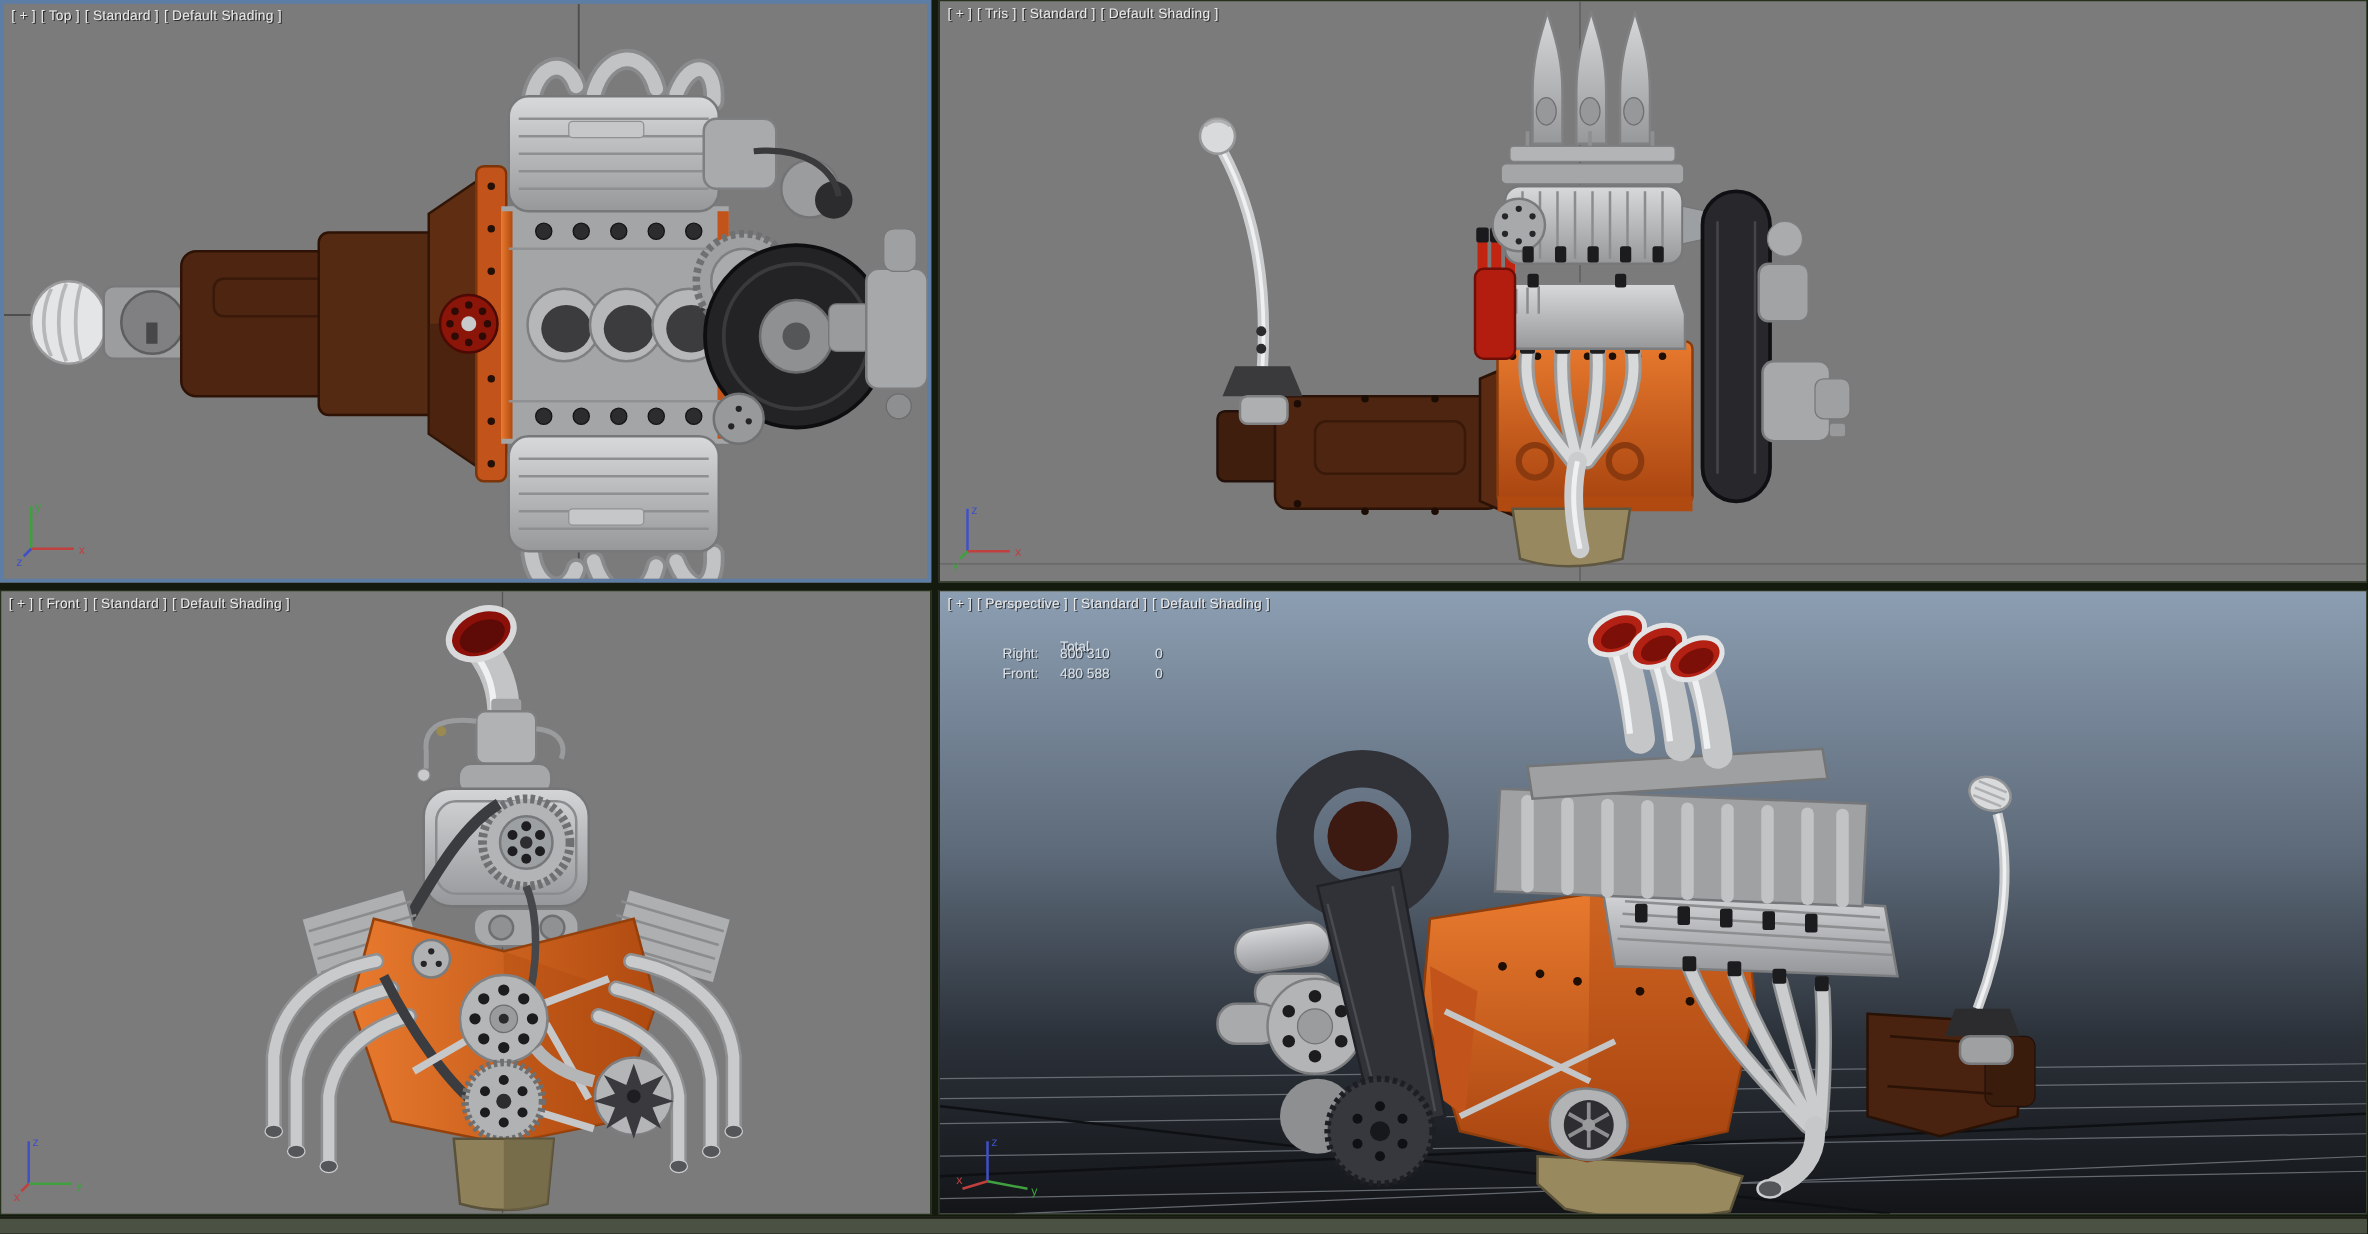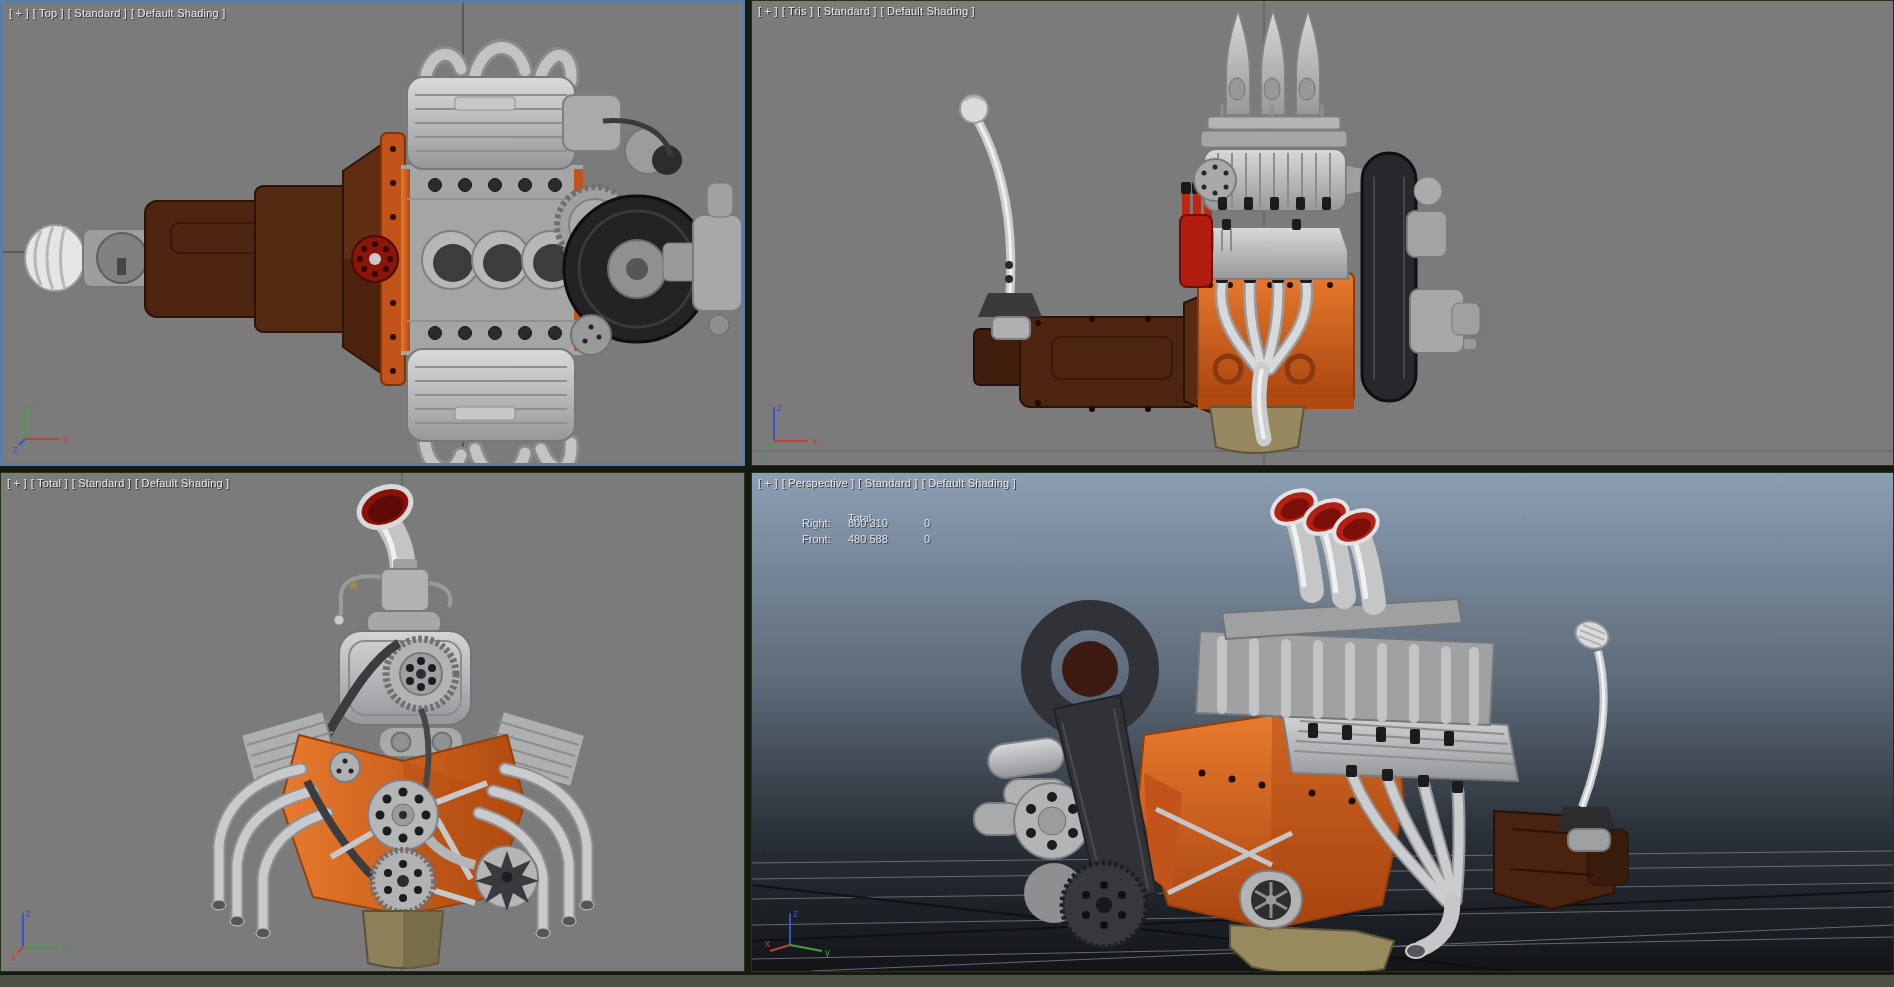--- a/index.html
+++ b/index.html
@@ -500,21 +500,21 @@
           <path d="M506,378 L512,395 L530,387 L521,402 L538,408 L521,413 L528,430 L512,420 L506,438 L500,420 L484,430 L491,413 L474,408 L491,402 L482,387 L500,395 Z" fill="#3a3a3e"></path>
           <circle cx="506" cy="404" r="5.5" fill="#1e1e20"></circle>
         </g>
 
         <path d="M362,438 L442,438 L437,490 Q402,500 367,490 Z" fill="#8e8059" stroke="#59513a" stroke-width="2"></path>
         <path d="M402,438 L442,438 L437,490 Q420,496 402,495 Z" fill="#6f6546" opacity=".7"></path>
       </g>
     </svg>
     <div class="vp-label">
       <span>[ + ]</span>
-      <span>[ Total ]</span>
+      <span>[ Front ]</span>
       <span>[ Standard ]</span>
       <span>[ Default Shading ]</span>
     </div>
     <svg class="gizmo" viewBox="0 0 70 62">
       <line x1="14" y1="46" x2="14" y2="12" stroke="#4050c8" stroke-width="2"></line>
       <text x="17" y="16" fill="#4050c8">z</text>
       <line x1="14" y1="46" x2="48" y2="46" stroke="#40a040" stroke-width="2"></line>
       <text x="52" y="50" fill="#40a040">y</text>
       <line x1="14" y1="46" x2="8" y2="52" stroke="#c04040" stroke-width="2"></line>
       <text x="2" y="60" fill="#c04040">x</text>

